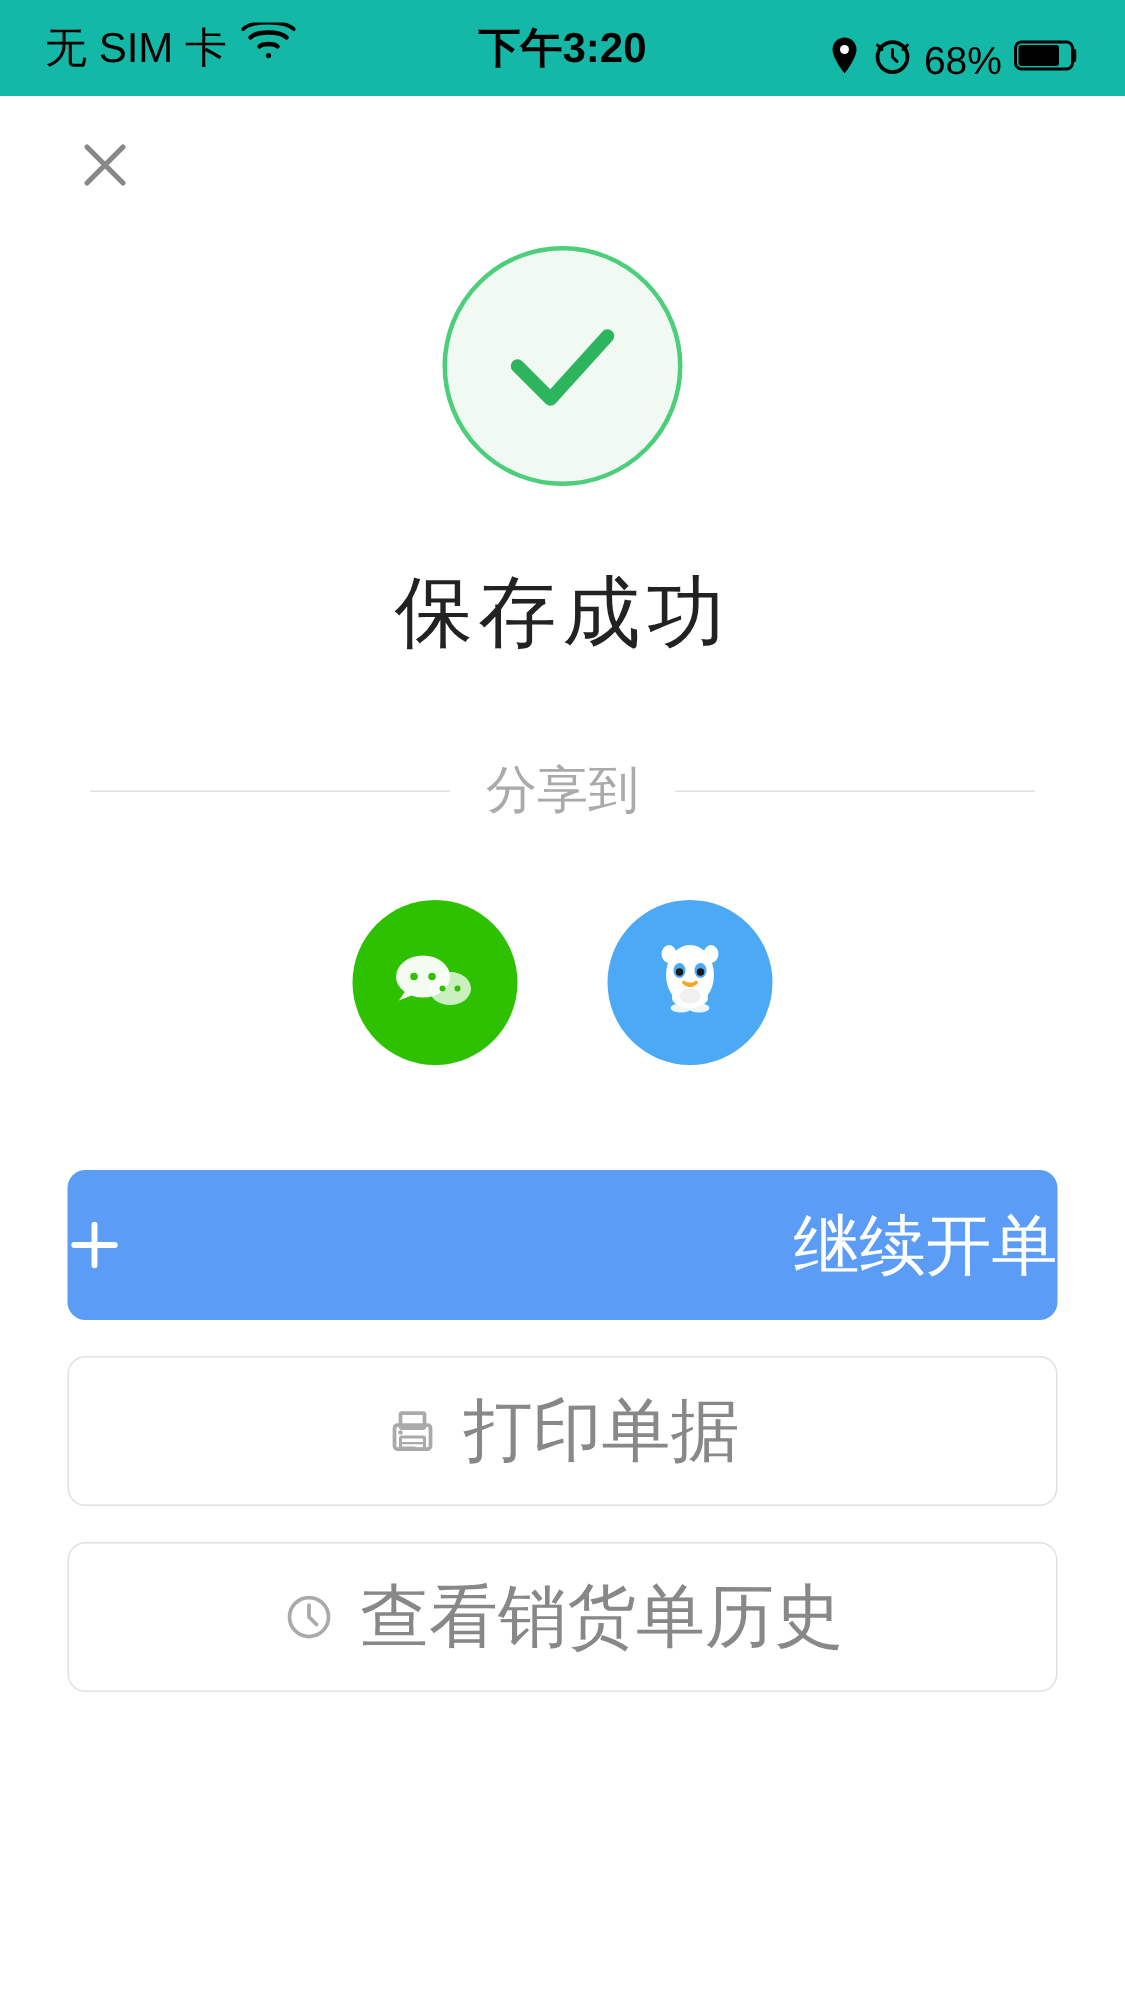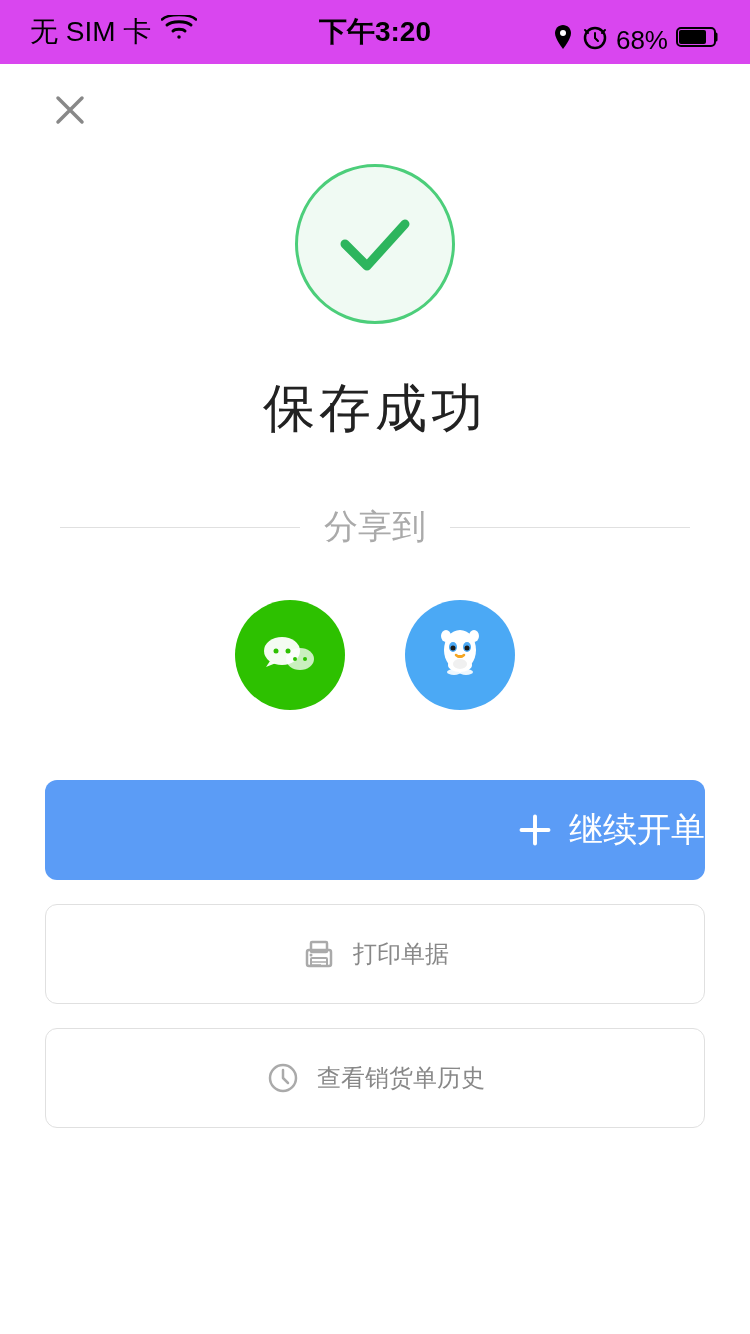--- a/index.html
+++ b/index.html
@@ -19,21 +19,21 @@
     }
 
     
     .status-bar {
       width: 100%;
       height: 64px;
       display: flex;
       align-items: center;
       justify-content: space-between;
       padding: 0 30px;
-      background: #d946ef;
+      background: #14b8a6;
     }
 
     .status-left {
       display: flex;
       align-items: center;
       gap: 10px;
       font-size: 28px;
       font-weight: 500;
       color: #000;
     }
@@ -169,40 +169,40 @@
     }
 
     .btn-primary {
       width: 100%;
       height: 100px;
       background: #5b9cf6;
       border-radius: 12px;
       border: none;
       display: flex;
       align-items: center;
-      justify-content: flex-end;
+      justify-content: space-between;
       gap: 16px;
       cursor: pointer;
-      font-size: 34px;
+      font-size: 44px;
       color: #fff;
       font-weight: 400;
     }
 
     .btn-secondary {
       width: 100%;
       height: 100px;
       background: #fff;
       border-radius: 12px;
       border: 1.5px solid #e0e0e0;
       display: flex;
       align-items: center;
       justify-content: center;
       gap: 16px;
       cursor: pointer;
-      font-size: 24px;
+      font-size: 46px;
       color: #888;
       font-weight: 400;
     }
 
     .btn-secondary svg {
       width: 36px;
       height: 36px;
     }
 
     .btn-primary svg {

